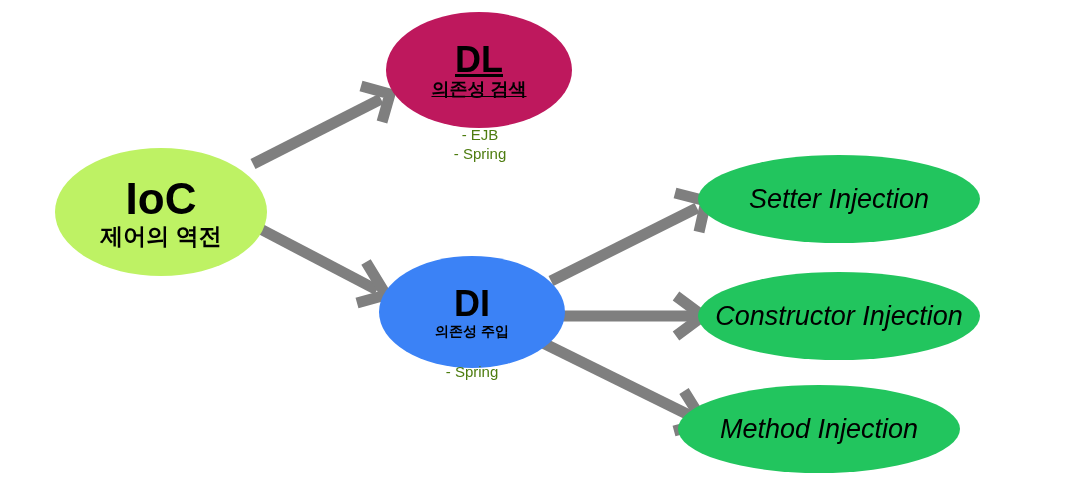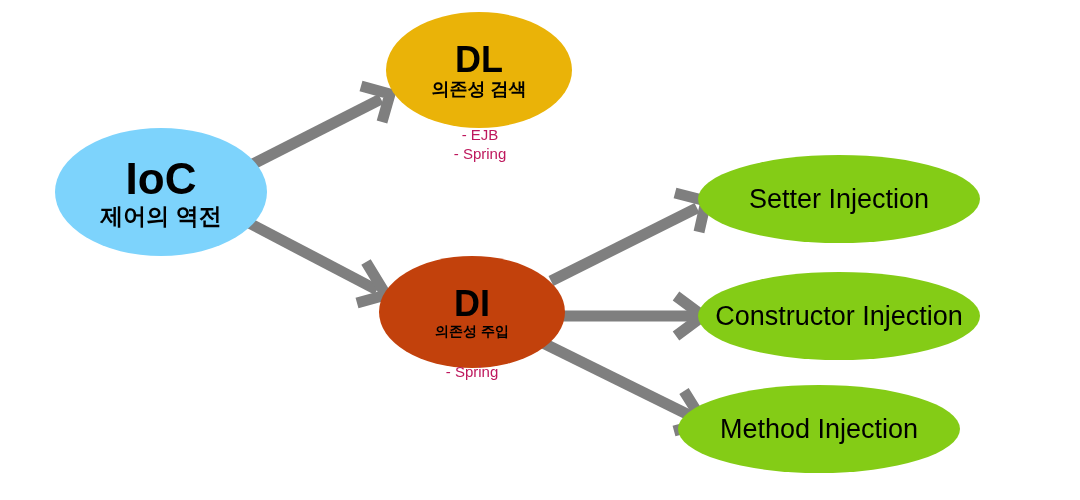--- a/index.html
+++ b/index.html
@@ -43,63 +43,65 @@
     letter-spacing: 0px;
   }
   .node-sub {
     color: #000000;
     font-weight: bold;
     text-align: center;
   }
   .caption {
     position: absolute;
     text-align: center;
-    color: #be185d;
+    color: #4d7c0f;
     line-height: 1.25;
     white-space: pre-line;
   }
 
   
   #node-ioc {
     left: 55px;
-    top: 128px;
+    top: 148px;
     width: 212px;
     height: 128px;
-    background: #7dd3fc;
+    background: #bef264;
   }
   #node-ioc .node-title { font-size: 44px; margin-bottom: 2px; }
   #node-ioc .node-sub   { font-size: 23px; }
 
   
   #node-dl {
     left: 386px;
     top: 12px;
     width: 186px;
     height: 116px;
-    background: #eab308;
+    background: #be185d;
+    text-decoration: underline;
   }
   #node-dl .node-title { font-size: 36px; margin-bottom: 1px; }
   #node-dl .node-sub   { font-size: 18px; }
 
   
   #node-di {
     left: 379px;
     top: 256px;
     width: 186px;
     height: 112px;
-    background: #c2410c;
+    background: #3b82f6;
   }
   #node-di .node-title { font-size: 36px; margin-bottom: 1px; }
   #node-di .node-sub   { font-size: 14px; }
 
   
   .node-green {
-    background: #84cc16;
+    background: #22c55e;
     width: 282px;
     height: 88px;
+    font-style: italic;
   }
   .node-green .node-title { font-size: 27px; font-weight: normal; }
   #node-setter      { left: 698px; top: 155px; }
   #node-constructor { left: 698px; top: 272px; }
   #node-method      { left: 678px; top: 385px; }
 
   
   #caption-dl { left: 400px; top: 126px; width: 160px; font-size: 15px; }
   #caption-di { left: 392px; top: 363px; width: 160px; font-size: 15px; }
 </style>

